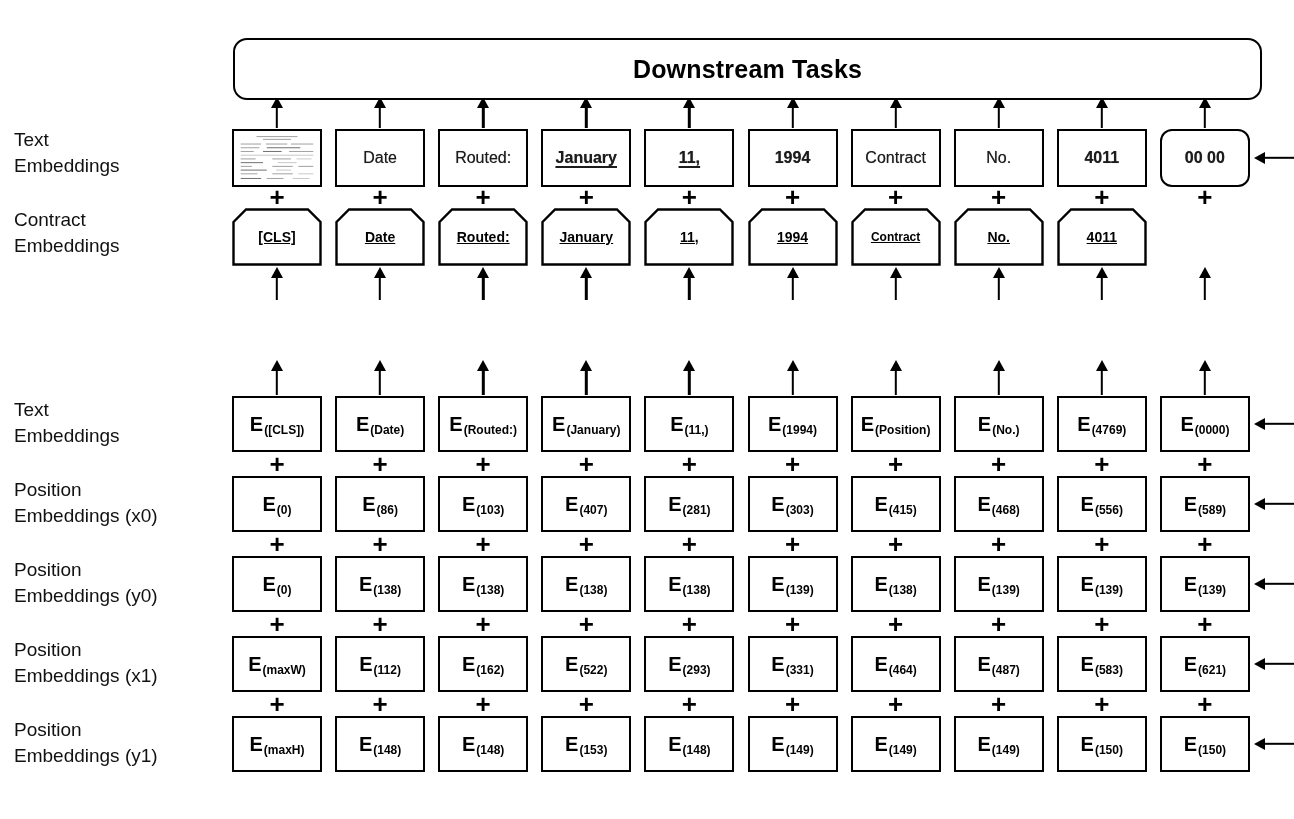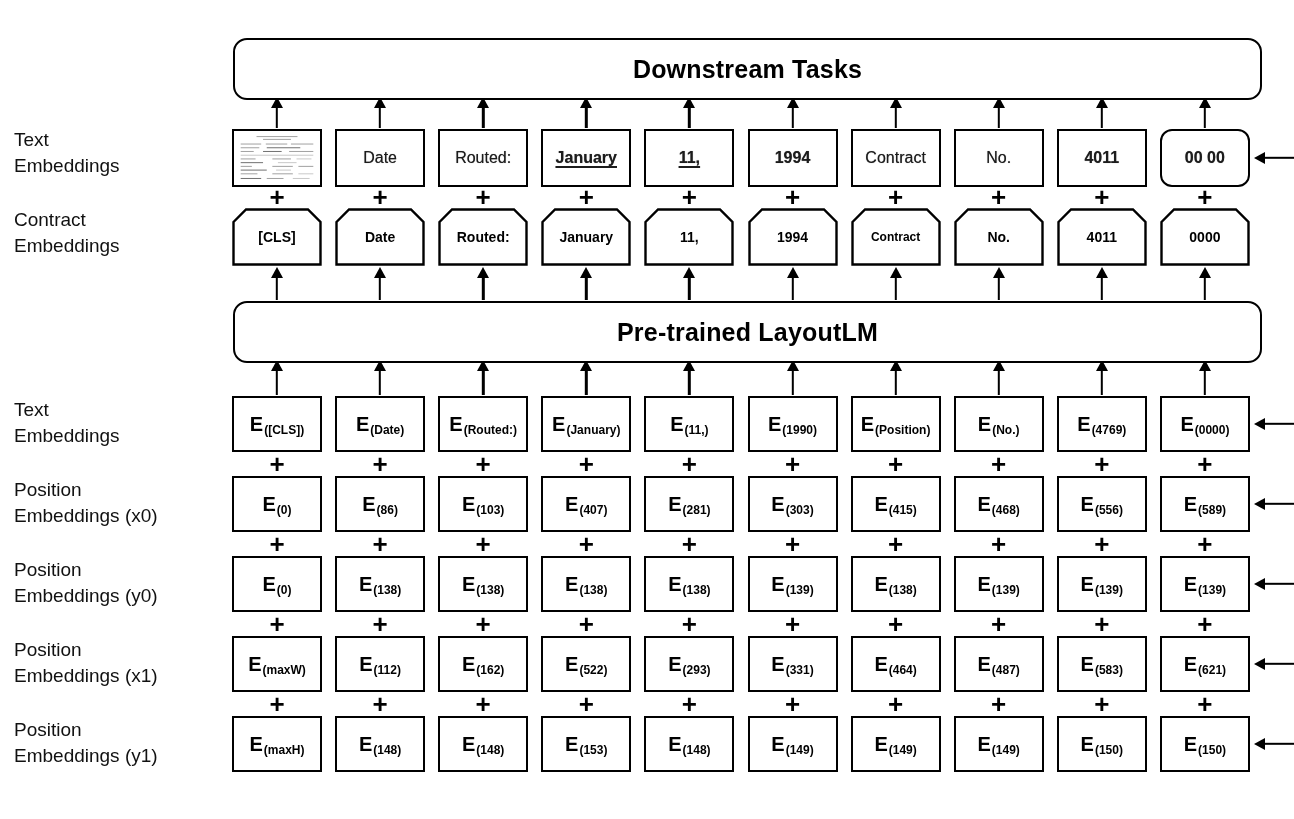--- a/index.html
+++ b/index.html
@@ -24,21 +24,21 @@
   .word-cell span{font-size:16px;color:#1c1c1c;text-shadow:0 0 0.7px #666;}
   .word-cell span.b{font-weight:700;}
   .word-cell span.u{text-decoration:underline;text-decoration-thickness:2px;text-underline-offset:3px;}
   .thumb-cell{border:2.5px solid #000;padding:0;overflow:hidden;}
   .thumb-cell svg{display:block;}
   .notch-cell{position:absolute;z-index:2;}
   .notch-cell svg{position:absolute;left:0;top:0;}
   .notch-cell .txt{
     position:absolute;left:0;top:0;width:100%;height:100%;
     display:flex;align-items:center;justify-content:center;
-    font-weight:700;font-size:14px;
+    font-weight:700;font-size:14px;text-decoration:underline;
   }
   .notch-cell .txt.small{font-size:12px;}
   .e-cell{font-weight:700;}
   .esym{font-size:20px;font-weight:700;}
   .esub{font-size:12px;font-weight:700;position:relative;top:6px;margin-left:1px;}
   .plus{
     position:absolute;transform:translate(-50%,-50%);
     font-size:26px;font-weight:700;color:#000;z-index:1;line-height:1;
   }
   .v-arrow{position:absolute;width:16px;z-index:1;}
@@ -52,23 +52,20 @@
 </style>
 </head>
 <body>
 
 <div class="canvas">
 
   <div class="bigbox" style="top:38px;">
     <span>Downstream Tasks</span>
   </div>
 
-  <div class="bigbox" style="top:301px;">
-    <span>Pre-trained LayoutLM</span>
-  </div>
 
   <div class="row-label" style="top:127px;">
     <div>Text</div>
     <div>Embeddings</div>
   </div>
   <div class="row-label" style="top:207px;">
     <div>Contract</div>
     <div>Embeddings</div>
   </div>
   <div class="row-label" style="top:397px;">
@@ -200,26 +197,20 @@
         <polygon points="1.5,14 14,1.5 76,1.5 88.5,14 88.5,56.5 1.5,56.5" fill="#ffffff" stroke="#000000" stroke-width="2.4"></polygon>
       </svg>
       <div class="txt">No.</div>
     </div>
     <div class="notch-cell" style="left: 1056.8px; top: 208px; width: 90px; height: 58px;">
       <svg viewBox="0 0 90 58" width="90" height="58" xmlns="http://www.w3.org/2000/svg">
         <polygon points="1.5,14 14,1.5 76,1.5 88.5,14 88.5,56.5 1.5,56.5" fill="#ffffff" stroke="#000000" stroke-width="2.4"></polygon>
       </svg>
       <div class="txt">4011</div>
     </div>
-    <div class="notch-cell" style="left: 1159.9px; top: 208px; width: 90px; height: 58px;">
-      <svg viewBox="0 0 90 58" width="90" height="58" xmlns="http://www.w3.org/2000/svg">
-        <polygon points="1.5,14 14,1.5 76,1.5 88.5,14 88.5,56.5 1.5,56.5" fill="#ffffff" stroke="#000000" stroke-width="2.4"></polygon>
-      </svg>
-      <div class="txt">0000</div>
-    </div>
     <div class="cell e-cell" style="left: 232px; top: 396px; width: 90px; height: 56px;">
       <span class="esym">E</span>
       <span class="esub">([CLS])</span>
     </div>
     <div class="cell e-cell" style="left: 335.1px; top: 396px; width: 90px; height: 56px;">
       <span class="esym">E</span>
       <span class="esub">(Date)</span>
     </div>
     <div class="cell e-cell" style="left: 438.2px; top: 396px; width: 90px; height: 56px;">
       <span class="esym">E</span>
@@ -228,21 +219,21 @@
     <div class="cell e-cell" style="left: 541.3px; top: 396px; width: 90px; height: 56px;">
       <span class="esym">E</span>
       <span class="esub">(January)</span>
     </div>
     <div class="cell e-cell" style="left: 644.4px; top: 396px; width: 90px; height: 56px;">
       <span class="esym">E</span>
       <span class="esub">(11,)</span>
     </div>
     <div class="cell e-cell" style="left: 747.5px; top: 396px; width: 90px; height: 56px;">
       <span class="esym">E</span>
-      <span class="esub">(1990)</span>
+      <span class="esub">(1994)</span>
     </div>
     <div class="cell e-cell" style="left: 850.6px; top: 396px; width: 90px; height: 56px;">
       <span class="esym">E</span>
       <span class="esub">(Position)</span>
     </div>
     <div class="cell e-cell" style="left: 953.7px; top: 396px; width: 90px; height: 56px;">
       <span class="esym">E</span>
       <span class="esub">(No.)</span>
     </div>
     <div class="cell e-cell" style="left: 1056.8px; top: 396px; width: 90px; height: 56px;">

